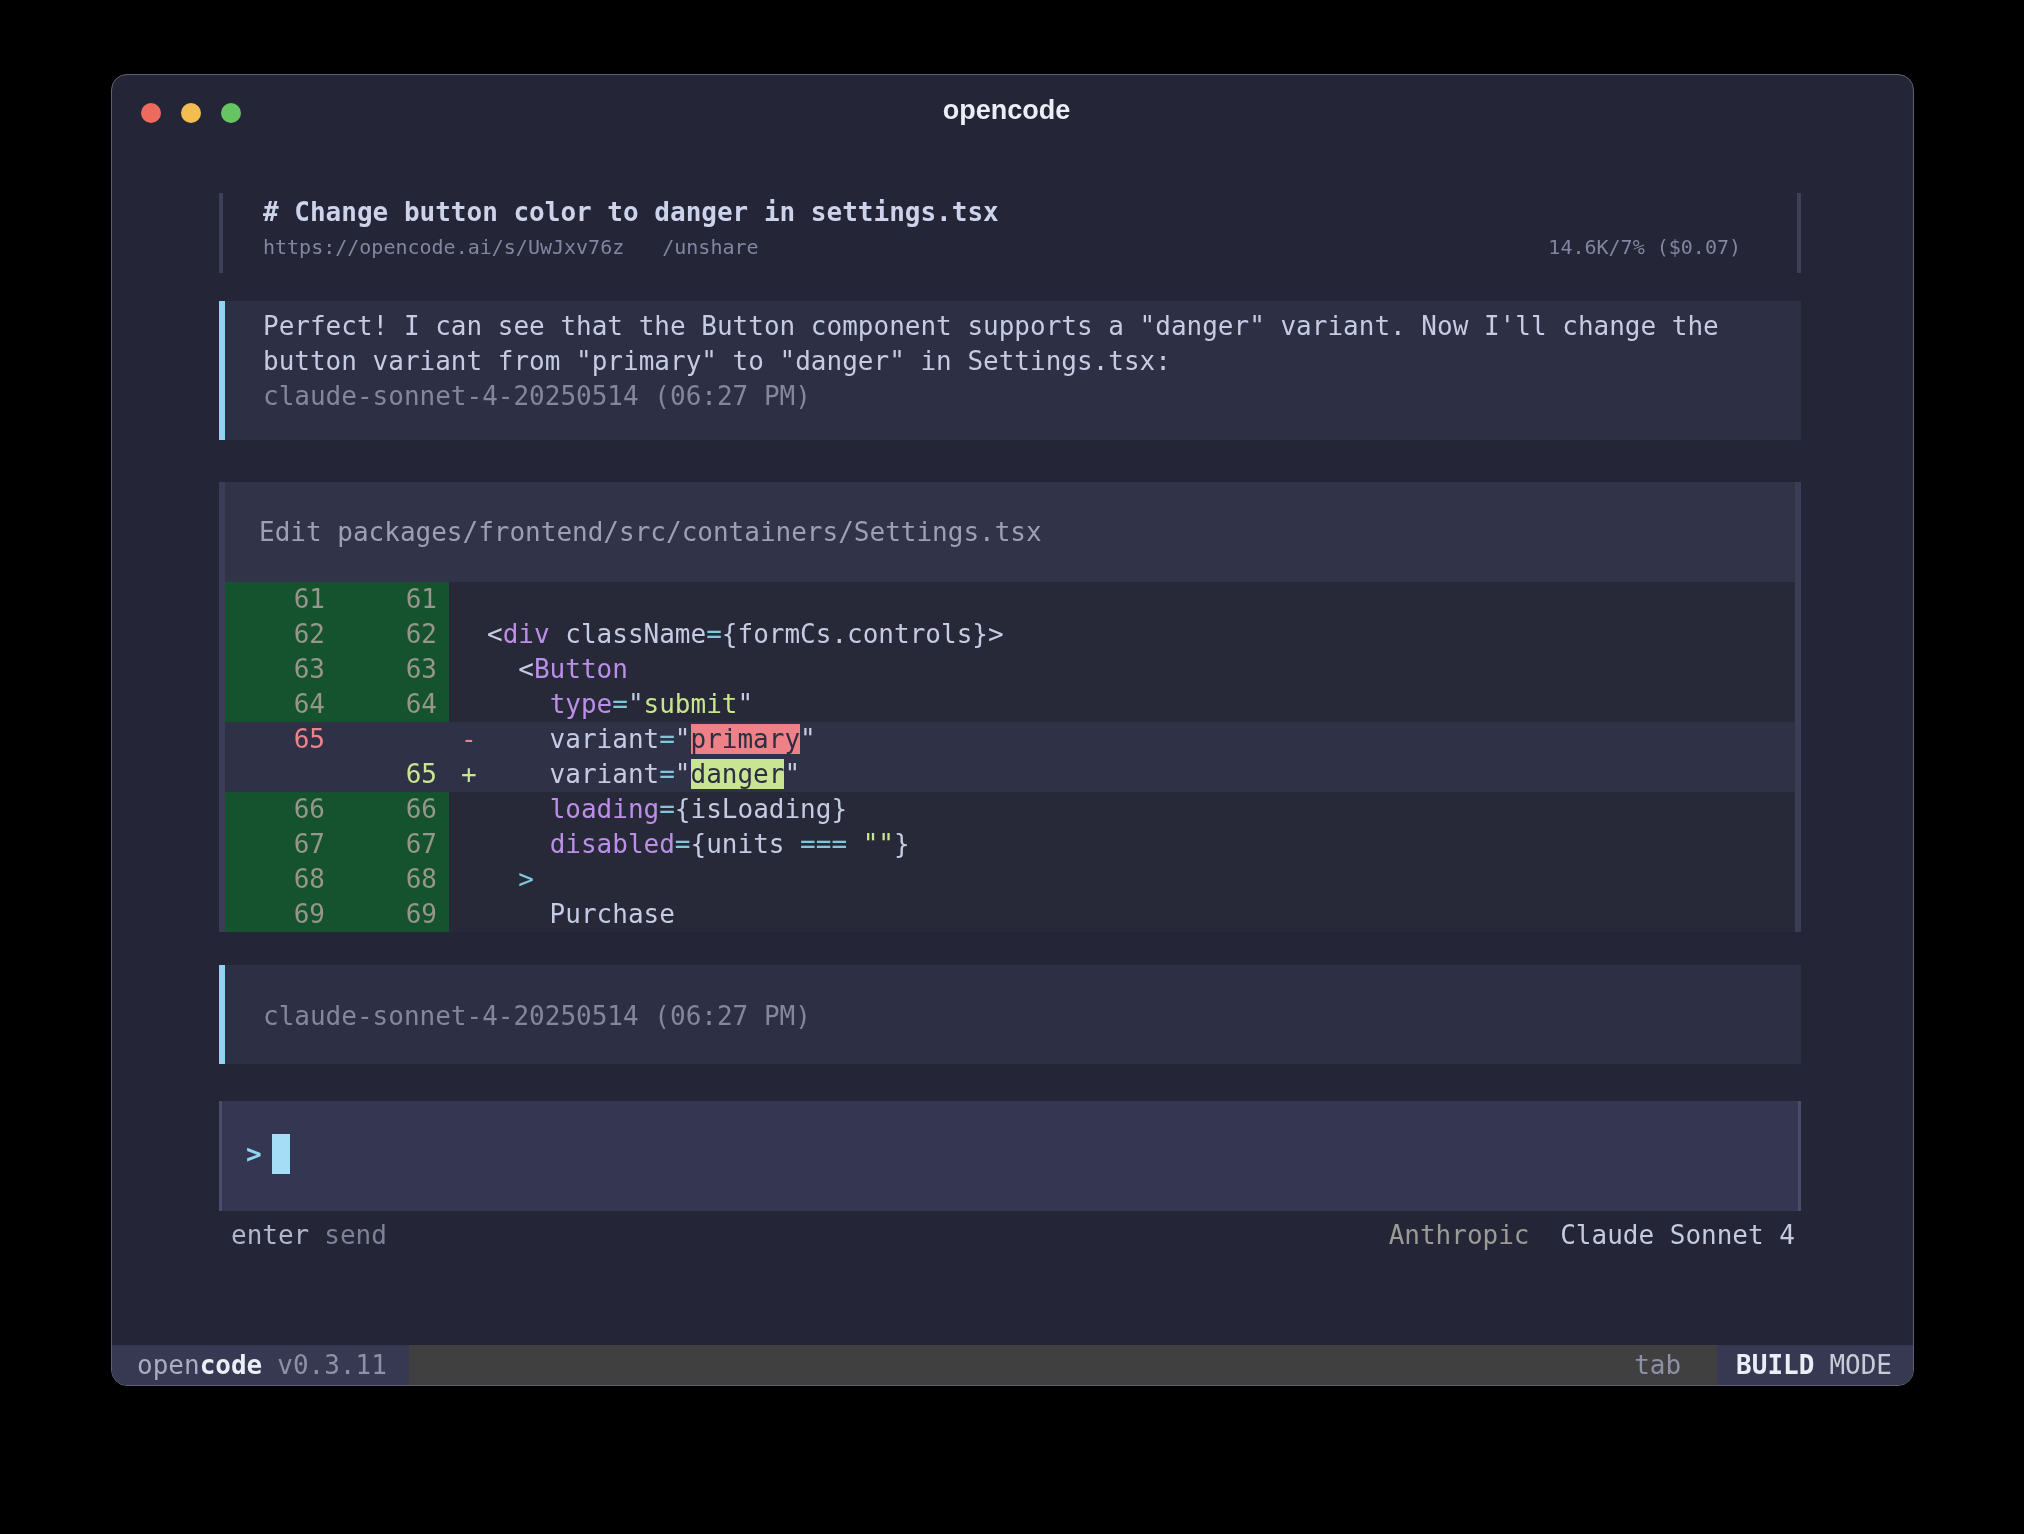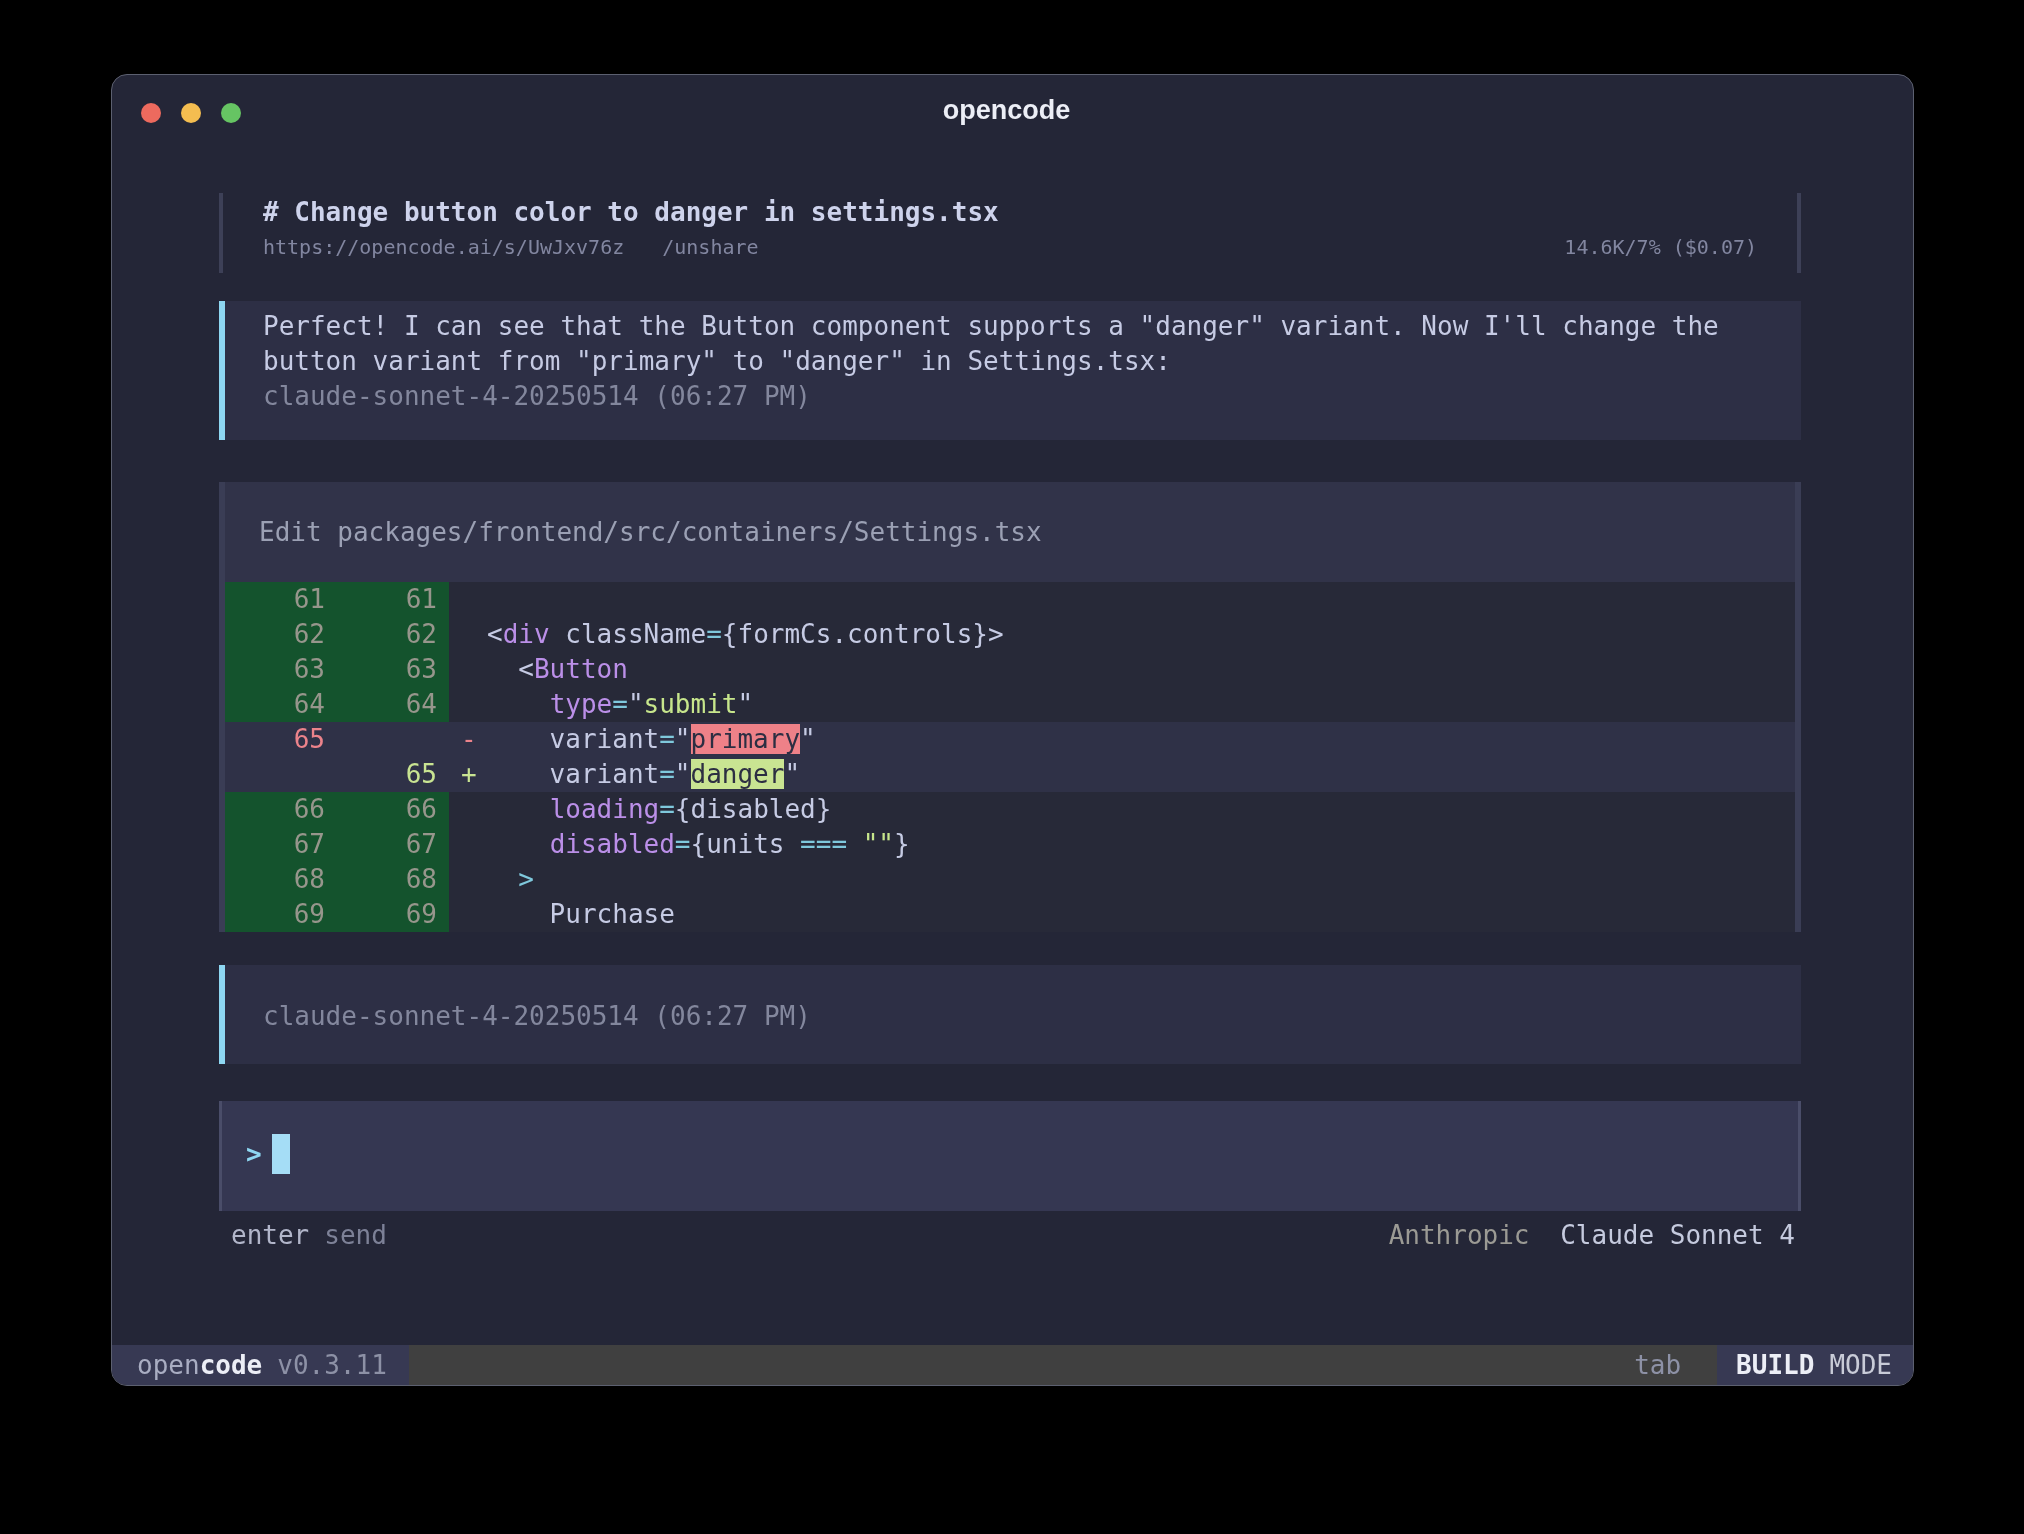--- a/index.html
+++ b/index.html
@@ -26,21 +26,21 @@
     font-size:27px; color:#eceef6;
   }
 
   
   .block { margin-left:107px; width:1582px; }
 
   
   .header {
     margin-top:48px;
     border-left:4px solid #3d4057; border-right:4px solid #3d4057;
-    padding:2px 0 8px 40px;
+    padding:2px 16px 8px 40px;
   }
   .header-title { font-size:26px; font-weight:bold; color:#ced3ec; line-height:35px; white-space:pre; }
   .header-sub { display:flex; align-items:center; line-height:35px; font-size:20px; color:#8286a0; }
   .header-unshare { margin-left:38px; }
   .header-stats { margin-left:auto; padding-right:40px; }
 
   
   .msg {
     background:#2d2f45; border-left:6px solid var(--accent_cyan);
     padding:8px 40px 26px 38px;
@@ -144,21 +144,21 @@
 
   <div class="block edit">
     <div class="edit-header">Edit packages/frontend/src/containers/Settings.tsx</div>
     <div>
         <div class="drow ctx"><span class="gut old">61</span><span class="gut new">61</span><span class="mark"></span><span class="code"></span></div>
         <div class="drow ctx"><span class="gut old">62</span><span class="gut new">62</span><span class="mark"></span><span class="code"><span class="tk-plain">&lt;</span><span class="tk-purple">div</span><span class="tk-plain"> className</span><span class="tk-cyan">=</span><span class="tk-plain">{formCs.controls}&gt;</span></span></div>
         <div class="drow ctx"><span class="gut old">63</span><span class="gut new">63</span><span class="mark"></span><span class="code"><span class="tk-plain">  &lt;</span><span class="tk-purple">Button</span></span></div>
         <div class="drow ctx"><span class="gut old">64</span><span class="gut new">64</span><span class="mark"></span><span class="code"><span class="tk-plain">    </span><span class="tk-purple">type</span><span class="tk-cyan">=</span><span class="tk-plain">"</span><span class="tk-green">submit</span><span class="tk-plain">"</span></span></div>
         <div class="drow del"><span class="gut old">65</span><span class="gut new"></span><span class="mark">-</span><span class="code"><span class="tk-plain">    variant</span><span class="tk-cyan">=</span><span class="tk-plain">"</span><span class="tk-hl-del">primary</span><span class="tk-plain">"</span></span></div>
         <div class="drow add"><span class="gut old"></span><span class="gut new">65</span><span class="mark">+</span><span class="code"><span class="tk-plain">    variant</span><span class="tk-cyan">=</span><span class="tk-plain">"</span><span class="tk-hl-add">danger</span><span class="tk-plain">"</span></span></div>
-        <div class="drow ctx"><span class="gut old">66</span><span class="gut new">66</span><span class="mark"></span><span class="code"><span class="tk-plain">    </span><span class="tk-purple">loading</span><span class="tk-cyan">=</span><span class="tk-plain">{disabled}</span></span></div>
+        <div class="drow ctx"><span class="gut old">66</span><span class="gut new">66</span><span class="mark"></span><span class="code"><span class="tk-plain">    </span><span class="tk-purple">loading</span><span class="tk-cyan">=</span><span class="tk-plain">{isLoading}</span></span></div>
         <div class="drow ctx"><span class="gut old">67</span><span class="gut new">67</span><span class="mark"></span><span class="code"><span class="tk-plain">    </span><span class="tk-purple">disabled</span><span class="tk-cyan">=</span><span class="tk-plain">{units </span><span class="tk-cyan">===</span><span class="tk-plain"> </span><span class="tk-green">""</span><span class="tk-plain">}</span></span></div>
         <div class="drow ctx"><span class="gut old">68</span><span class="gut new">68</span><span class="mark"></span><span class="code"><span class="tk-plain">  </span><span class="tk-cyan">&gt;</span></span></div>
         <div class="drow ctx"><span class="gut old">69</span><span class="gut new">69</span><span class="mark"></span><span class="code"><span class="tk-plain">    Purchase</span></span></div>
       </div>
   </div>
 
   <div class="block msg msg-1">
     <div class="msg-meta">claude-sonnet-4-20250514 (06:27 PM)</div>
   </div>
 

